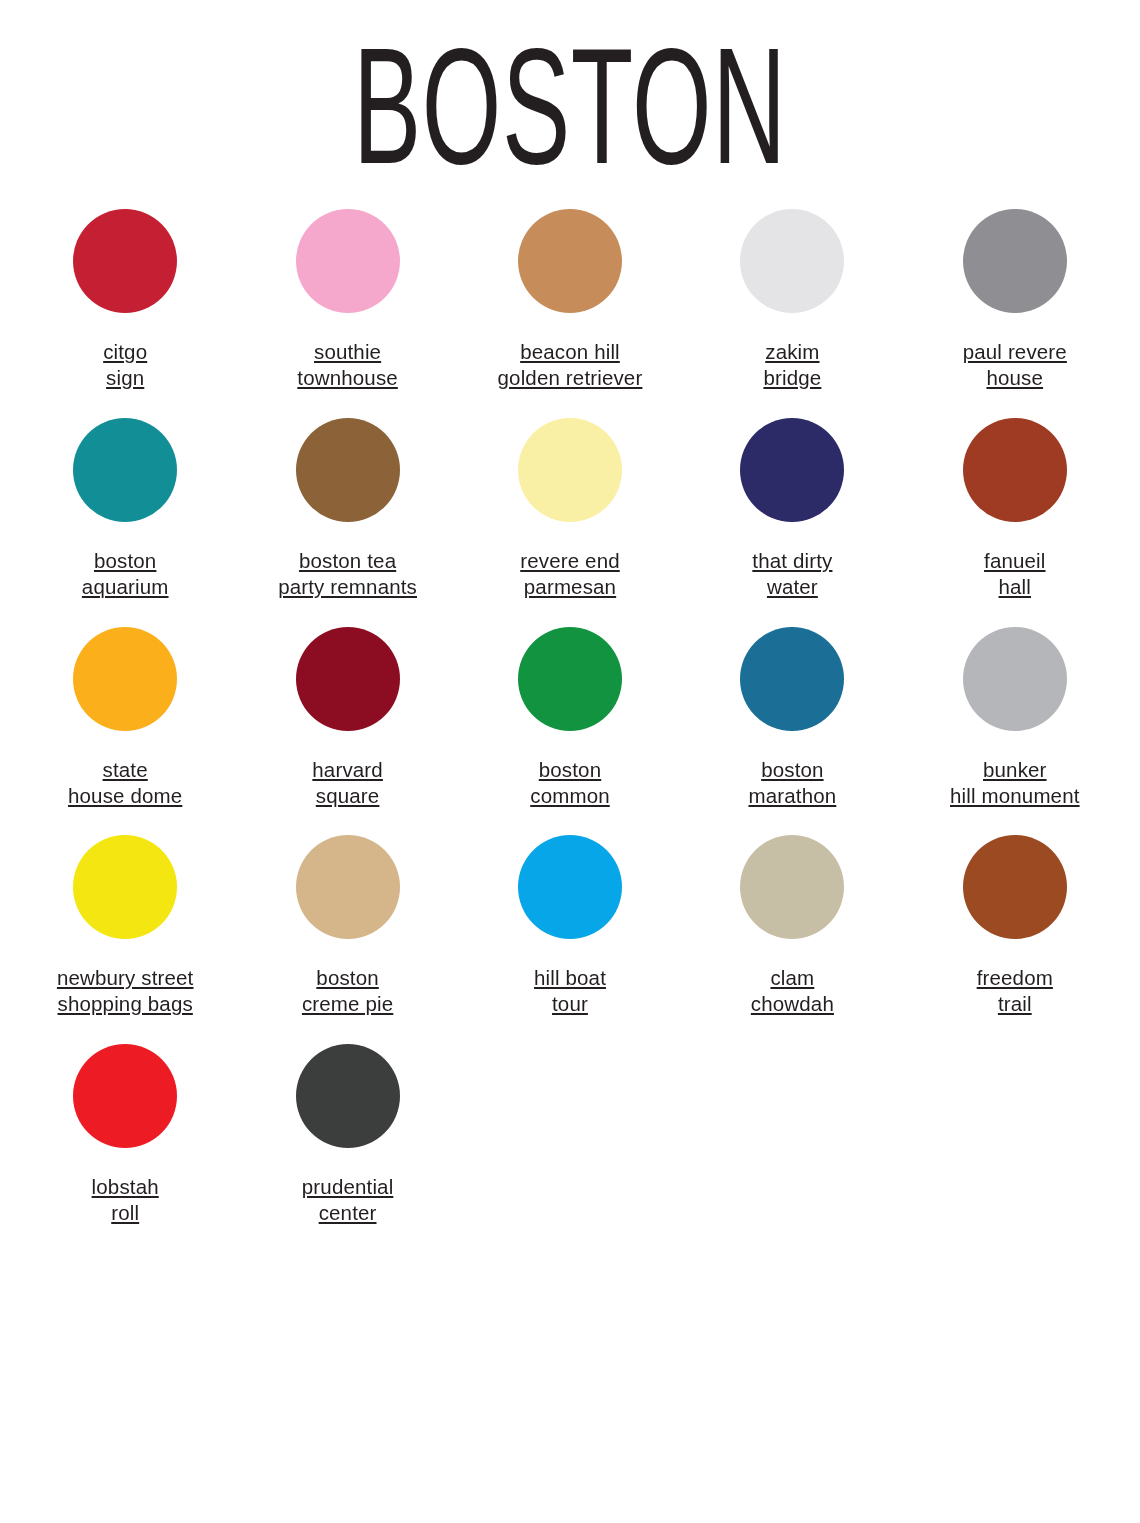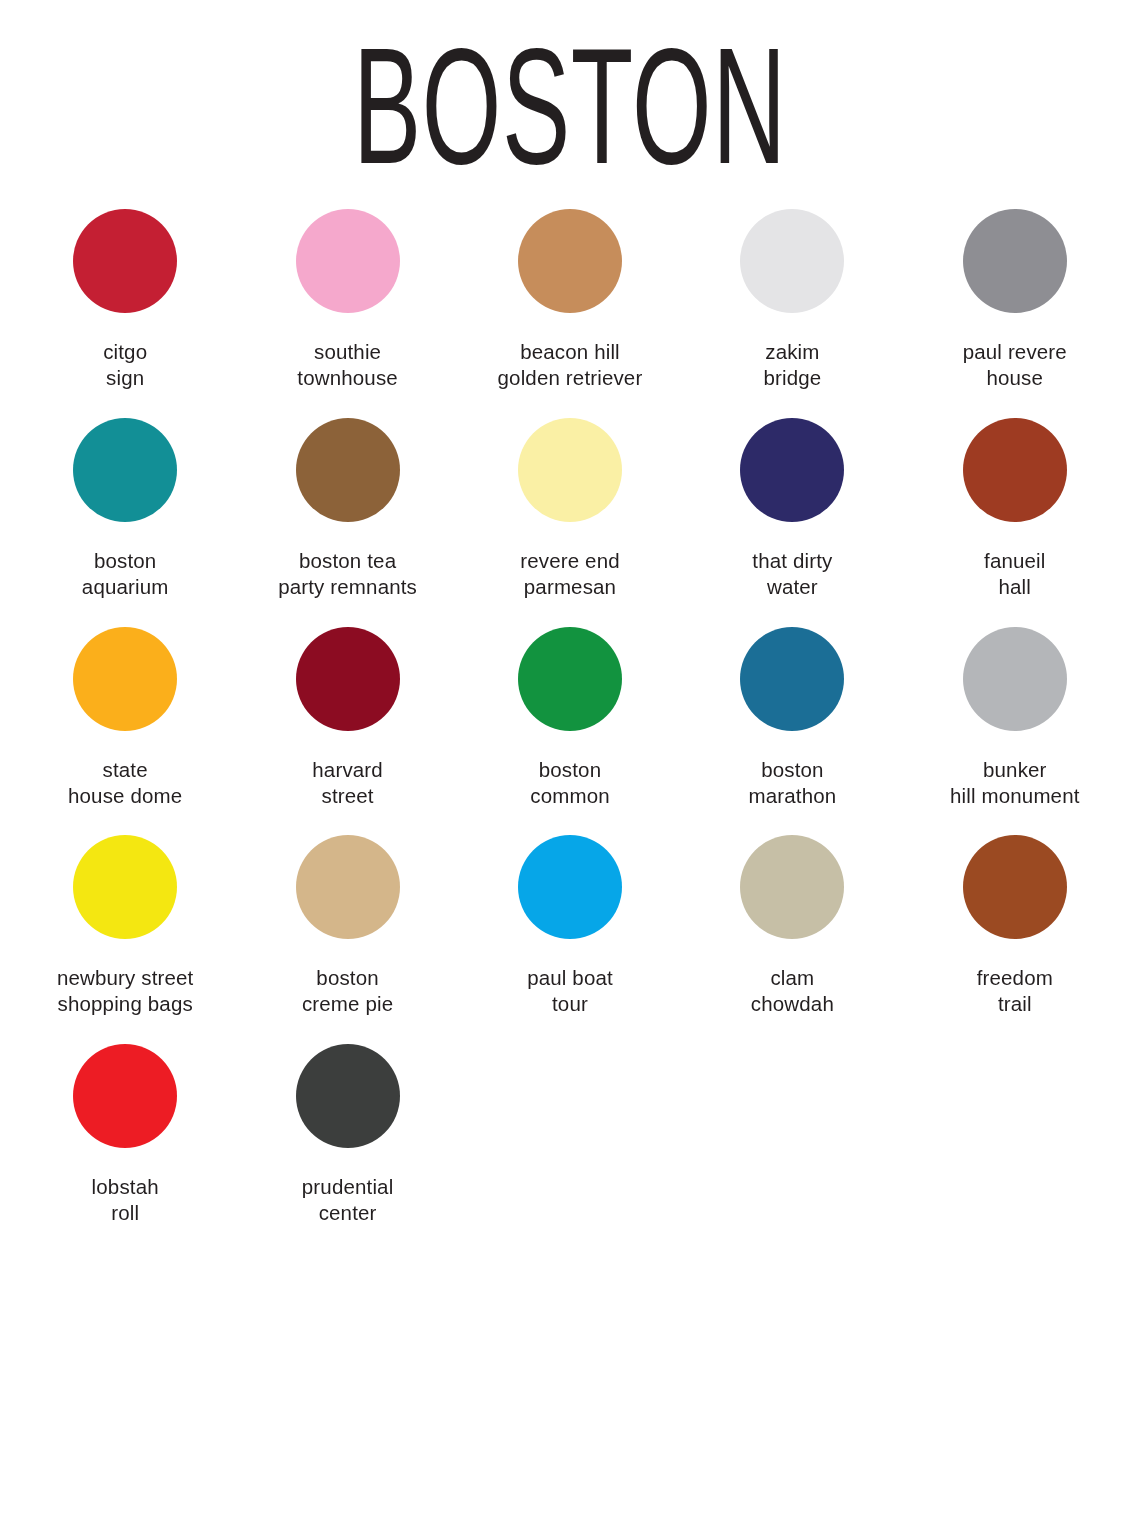--- a/index.html
+++ b/index.html
@@ -76,20 +76,21 @@
   .swatch-label {
     margin-top: 26px;
     font-size: 20.5px;
     line-height: 26px;
     font-weight: 400;
     letter-spacing: 0.15px;
     text-align: center;
     color: #231f20;
     white-space: pre-line;
     max-width: 226px;
+    text-decoration: underline;
   }
 </style>
 </head>
 <body>
 
 <div id="poster">
 
   <div class="title-wrap">
     <h1 class="poster-title">BOSTON</h1>
   </div>
@@ -146,21 +147,21 @@
 hall</div>
       </div>
       <div class="cell">
         <div class="dot" style="background: rgb(251, 175, 27);"></div>
         <div class="swatch-label">state
 house dome</div>
       </div>
       <div class="cell">
         <div class="dot" style="background: rgb(140, 12, 34);"></div>
         <div class="swatch-label">harvard
-street</div>
+square</div>
       </div>
       <div class="cell">
         <div class="dot" style="background: rgb(18, 147, 63);"></div>
         <div class="swatch-label">boston
 common</div>
       </div>
       <div class="cell">
         <div class="dot" style="background: rgb(27, 110, 150);"></div>
         <div class="swatch-label">boston
 marathon</div>
@@ -175,21 +176,21 @@
         <div class="swatch-label">newbury street
 shopping bags</div>
       </div>
       <div class="cell">
         <div class="dot" style="background: rgb(212, 182, 138);"></div>
         <div class="swatch-label">boston
 creme pie</div>
       </div>
       <div class="cell">
         <div class="dot" style="background: rgb(6, 166, 232);"></div>
-        <div class="swatch-label">paul boat
+        <div class="swatch-label">hill boat
 tour</div>
       </div>
       <div class="cell">
         <div class="dot" style="background: rgb(198, 191, 166);"></div>
         <div class="swatch-label">clam
 chowdah</div>
       </div>
       <div class="cell">
         <div class="dot" style="background: rgb(155, 74, 34);"></div>
         <div class="swatch-label">freedom

